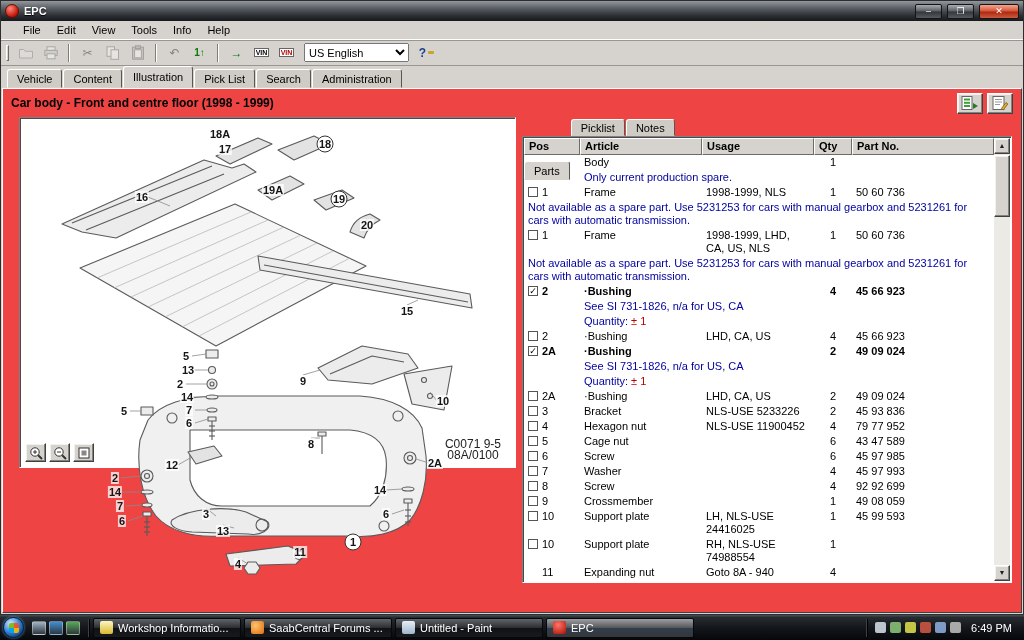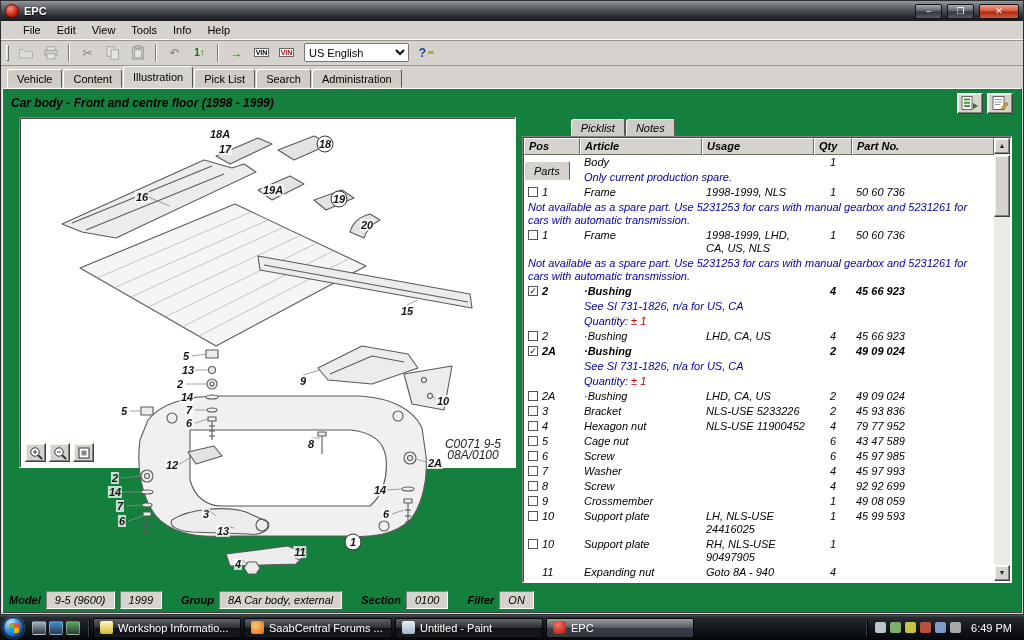--- a/index.html
+++ b/index.html
@@ -39,22 +39,22 @@
   .uni { font-size:12px; line-height:16px; }
   .vinchip { font-size:7px; font-weight:bold; border:1px solid #666; background:#fff; padding:0 1px; }
   .keybit { display:inline-block; width:6px; height:3px; background:#c9a52a; margin-left:2px; border-radius:1px; }
   .langsel { height:19px; width:105px; font-size:11px; margin:0 4px; font-family:inherit; }
 
   .tabstrip { height:22px; flex:0 0 22px; display:flex; align-items:flex-end; padding-left:6px; }
   .tab { padding:3px 9px 2px; margin-right:1px; border:1px solid; border-color:#fff #5a5751 #d6d3ce #fff;
          border-radius:3px 3px 0 0; background:#cfccc5; height:19px; }
   .tab.active { background:#d6d3ce; height:22px; padding-top:4px; position:relative; z-index:2; font-weight:normal; }
 
-  .mainpanel { flex:1; margin:0 1px 1px; position:relative; background:#15803d;
-               border:1px solid; border-color:#fff #404040 #404040 #fff;font-style:italic; }
+  .mainpanel { flex:1; margin:0 1px 1px; position:relative; background:#ef4444;
+               border:1px solid; border-color:#fff #404040 #404040 #fff; }
   .titleband { position:absolute; left:0; top:2px; right:0; height:24px; display:flex; align-items:center; padding:0 8px; }
   .page-title { font-size:12px; font-weight:bold; flex:1; }
   .band-btn { width:26px; height:21px; display:inline-flex; align-items:center; justify-content:center; margin-left:4px; }
 
   
   .illus-panel { position:absolute; left:16px; top:28px; width:497px; height:351px; background:#fff; }
   .illus-panel svg.drawing { position:absolute; left:0; top:0; }
   .callout { position:absolute; transform:translate(-50%,-50%); font-weight:bold; font-size:11px; color:#151515;
              background:rgba(255,255,255,.75); padding:0 1px; line-height:12px; }
   .callout.circled { border:1.2px solid #333; border-radius:50%; width:17px; height:17px; line-height:14px;
@@ -569,21 +569,21 @@
               <div class="cell">LH, NLS-USE 24416025</div>
               <div class="cell qtycell">1</div>
               <div class="cell">45 99 593</div>
             </div>
             <div class="prow">
               <div class="cell poscell">
                 <span class="cb"></span>
                 <span>10</span>
               </div>
               <div class="cell">Support plate</div>
-              <div class="cell">RH, NLS-USE 90497905</div>
+              <div class="cell">RH, NLS-USE 74988554</div>
               <div class="cell qtycell">1</div>
             </div>
             <div class="prow">
               <div class="cell poscell">
                 <span class="cb hiddenbox"></span>
                 <span>11</span>
               </div>
               <div class="cell">Expanding nut</div>
               <div class="cell">Goto 8A - 940</div>
               <div class="cell qtycell">4</div>
@@ -591,31 +591,20 @@
             </div>
           </div>
         <div class="scrollbar">
           <div class="sb-up raised">▲</div>
           <div class="sb-thumb raised"></div>
           <div class="sb-down raised">▼</div>
         </div>
       </div>
     </div>
 
-    <div class="statusbar">
-        <span class="sb-label">Model</span>
-        <span class="sb-field">9-5 (9600)</span>
-        <span class="sb-field">1999</span>
-        <span class="sb-label">Group</span>
-        <span class="sb-field">8A Car body, external</span>
-        <span class="sb-label">Section</span>
-        <span class="sb-field">0100</span>
-        <span class="sb-label">Filter</span>
-        <span class="sb-field">ON</span>
-      </div>
   </div>
 </div>
 
 <div class="taskbar">
   <div class="orb">
       <div class="flag"></div>
     </div>
   <div class="ql">
       <span class="qlicon" style="background: linear-gradient(rgb(159, 182, 200), rgb(48, 54, 61));"></span>
       <span class="qlicon" style="background: linear-gradient(rgb(63, 143, 212), rgb(48, 54, 61));"></span>

